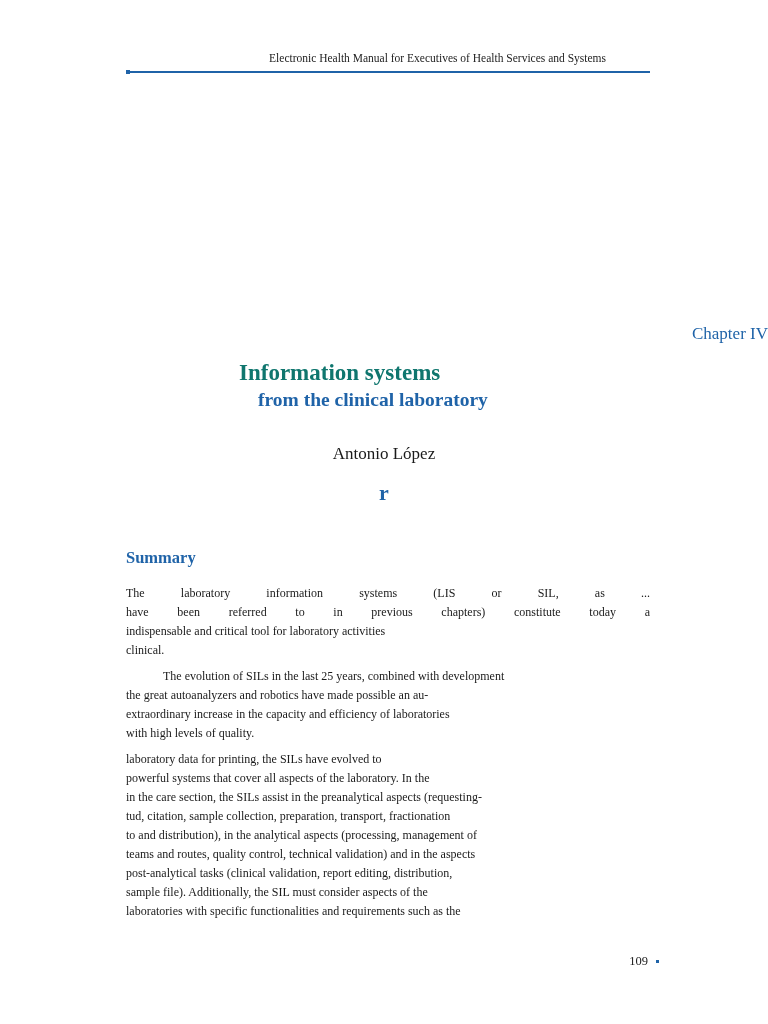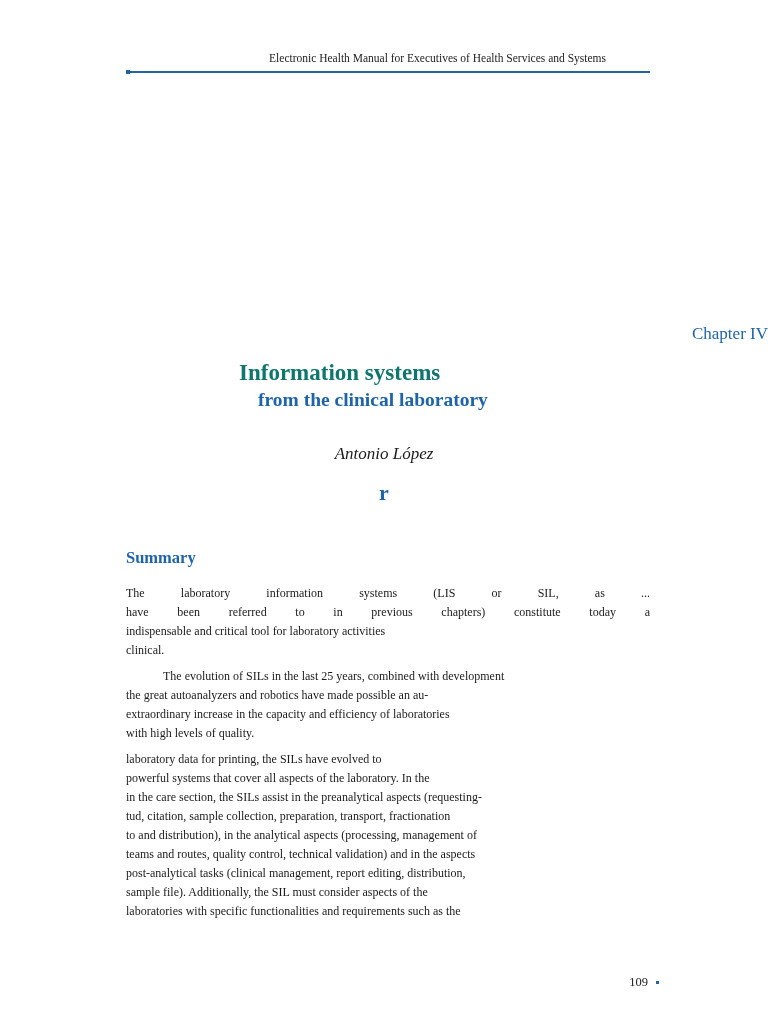--- a/index.html
+++ b/index.html
@@ -77,21 +77,20 @@
       white-space: nowrap;
     }
     .author {
       position: absolute;
       left: 0;
       width: 768px;
       top: 444px;
       text-align: center;
       font-size: 17px;
       color: #1a1a1a;
-      font-style: italic;
     }
     .ornament {
       position: absolute;
       left: 0;
       width: 768px;
       top: 480px;
       text-align: center;
       font-size: 22px;
       font-weight: bold;
       color: #1f63a8;
@@ -123,21 +122,21 @@
     .line.justify {
       text-align: justify;
       text-align-last: justify;
     }
     .line.indent {
       padding-left: 37px;
     }
     .page-footer {
       position: absolute;
       left: 600px;
-      top: 975px;
+      top: 954px;
       width: 60px;
       height: 16px;
     }
     .page-footer .num {
       position: absolute;
       right: 12px;
       top: 0;
       font-size: 12.5px;
       color: #222;
     }
@@ -180,21 +179,21 @@
     <span class="line">extraordinary increase in the capacity and efficiency of laboratories</span>
     <span class="line">with high levels of quality.</span>
   </div>
   <div class="para">
     <span class="line">laboratory data for printing, the SILs have evolved to</span>
     <span class="line">powerful systems that cover all aspects of the laboratory. In the</span>
     <span class="line">in the care section, the SILs assist in the preanalytical aspects (requesting-</span>
     <span class="line">tud, citation, sample collection, preparation, transport, fractionation</span>
     <span class="line">to and distribution), in the analytical aspects (processing, management of</span>
     <span class="line">teams and routes, quality control, technical validation) and in the aspects</span>
-    <span class="line">post-analytical tasks (clinical management, report editing, distribution,</span>
+    <span class="line">post-analytical tasks (clinical validation, report editing, distribution,</span>
     <span class="line">sample file). Additionally, the SIL must consider aspects of the</span>
     <span class="line">laboratories with specific functionalities and requirements such as the</span>
   </div>
 </div>
 
 <div class="page-footer">
   <span class="num">109</span>
   <span class="marker"></span>
 </div>
 

